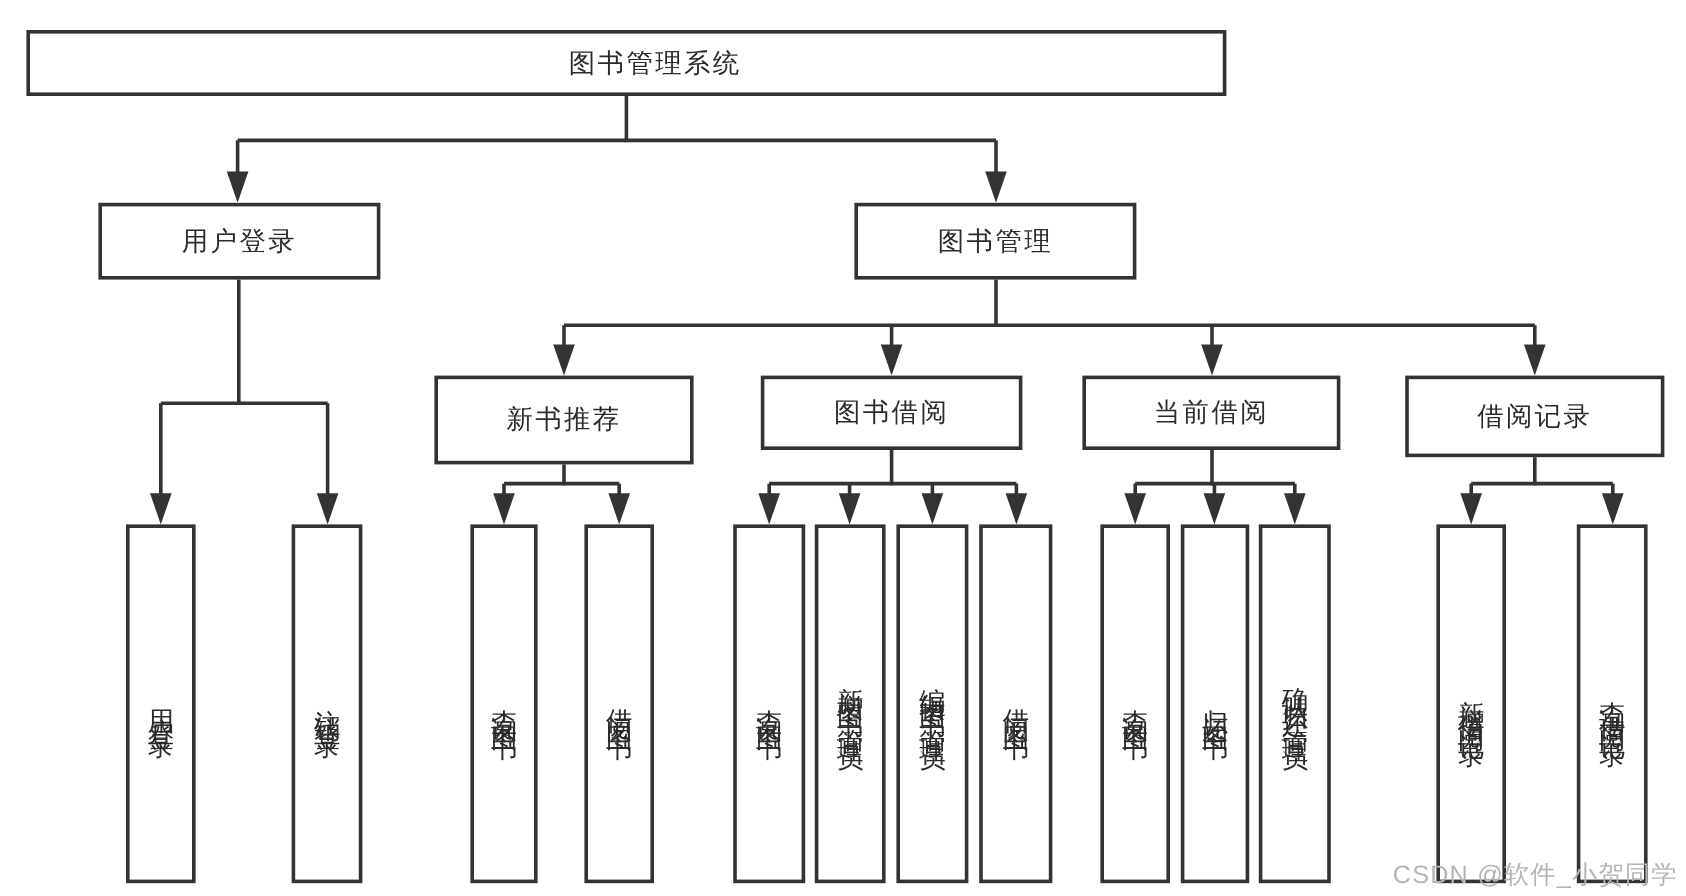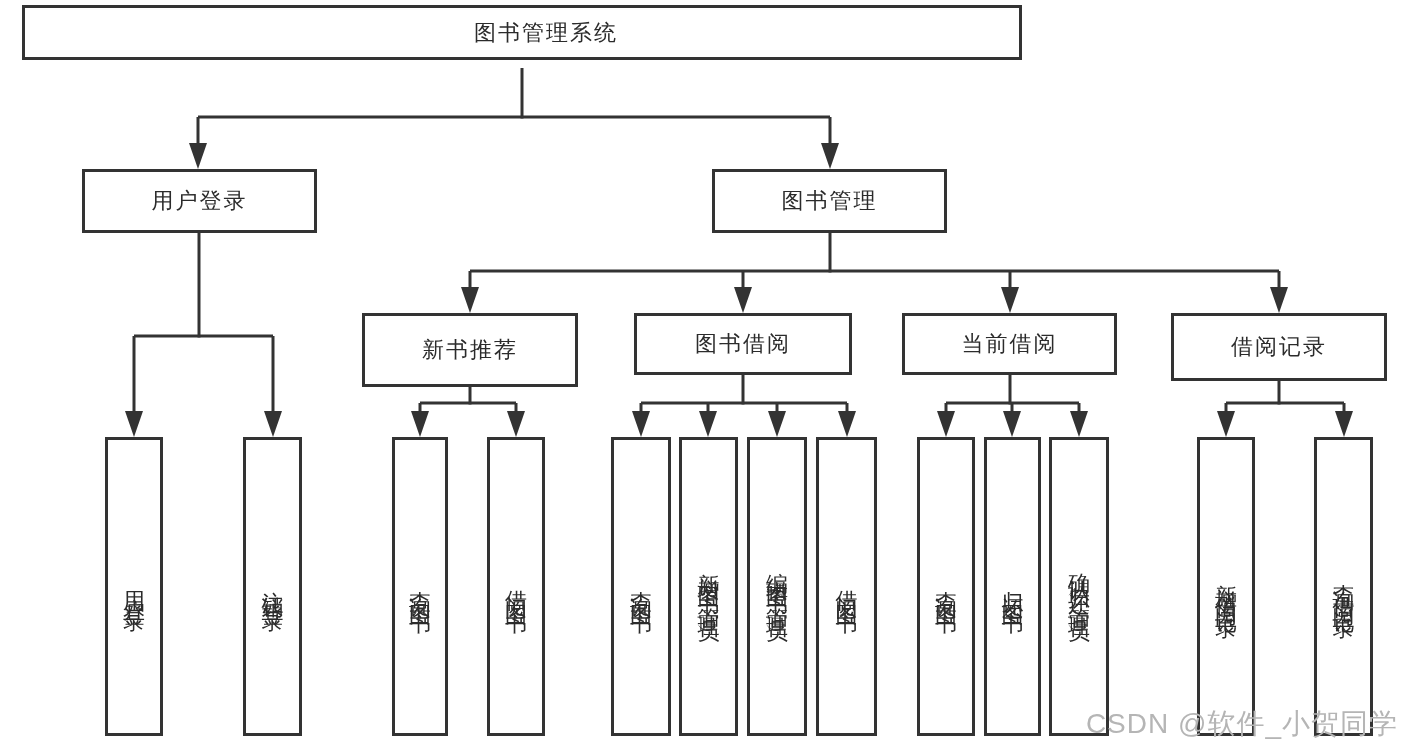--- a/index.html
+++ b/index.html
@@ -31,21 +31,21 @@
   .leaf {
     writing-mode:vertical-rl;
     text-orientation:mixed;
     letter-spacing:7px;
     font-size:22px;
     line-height:1.1;
   }
   .watermark {
     position:absolute;
     right:7px; bottom:4px;
-    font-size:28px;
+    font-size:21px;
     color:#b5b5b5;
     letter-spacing:1px;
     z-index:5;
     white-space:nowrap;
   }
 </style>
 </head>
 <body>
 
 <div class="canvas">
@@ -119,21 +119,21 @@
     <g>
       <line x1="1279" y1="375" x2="1279" y2="404.5" fill="none"></line>
       <line x1="1226" y1="403" x2="1344" y2="403" fill="none"></line>
       <line x1="1226" y1="403" x2="1226" y2="417" fill="none"></line>
       <polygon points="1217,411 1235,411 1226,437" stroke="none"></polygon>
       <line x1="1344" y1="403" x2="1344" y2="417" fill="none"></line>
       <polygon points="1335,411 1353,411 1344,437" stroke="none"></polygon>
     </g>
   </svg>
 
-  <div class="node" style="left:22px;top:5px;width:1000px;height:55px;padding-left:48px;">图书管理系统</div>
+  <div class="node" style="left:22px;top:25px;width:1000px;height:55px;padding-left:48px;">图书管理系统</div>
 
   <div class="node" style="left:82px;top:169px;width:235px;height:64px;">用户登录</div>
   <div class="node" style="left:712px;top:169px;width:235px;height:64px;">图书管理</div>
 
   <div class="node" style="left:362px;top:313px;width:216px;height:74px;">新书推荐</div>
   <div class="node" style="left:634px;top:313px;width:218px;height:62px;text-align:right;">图书借阅</div>
   <div class="node" style="left:902px;top:313px;width:215px;height:62px;text-align:center;">当前借阅</div>
   <div class="node" style="left:1171px;top:313px;width:216px;height:68px;">借阅记录</div>
 
   <div class="node leaf" style="left:105px;top:437px;width:58px;height:299px;">用户登录</div>

